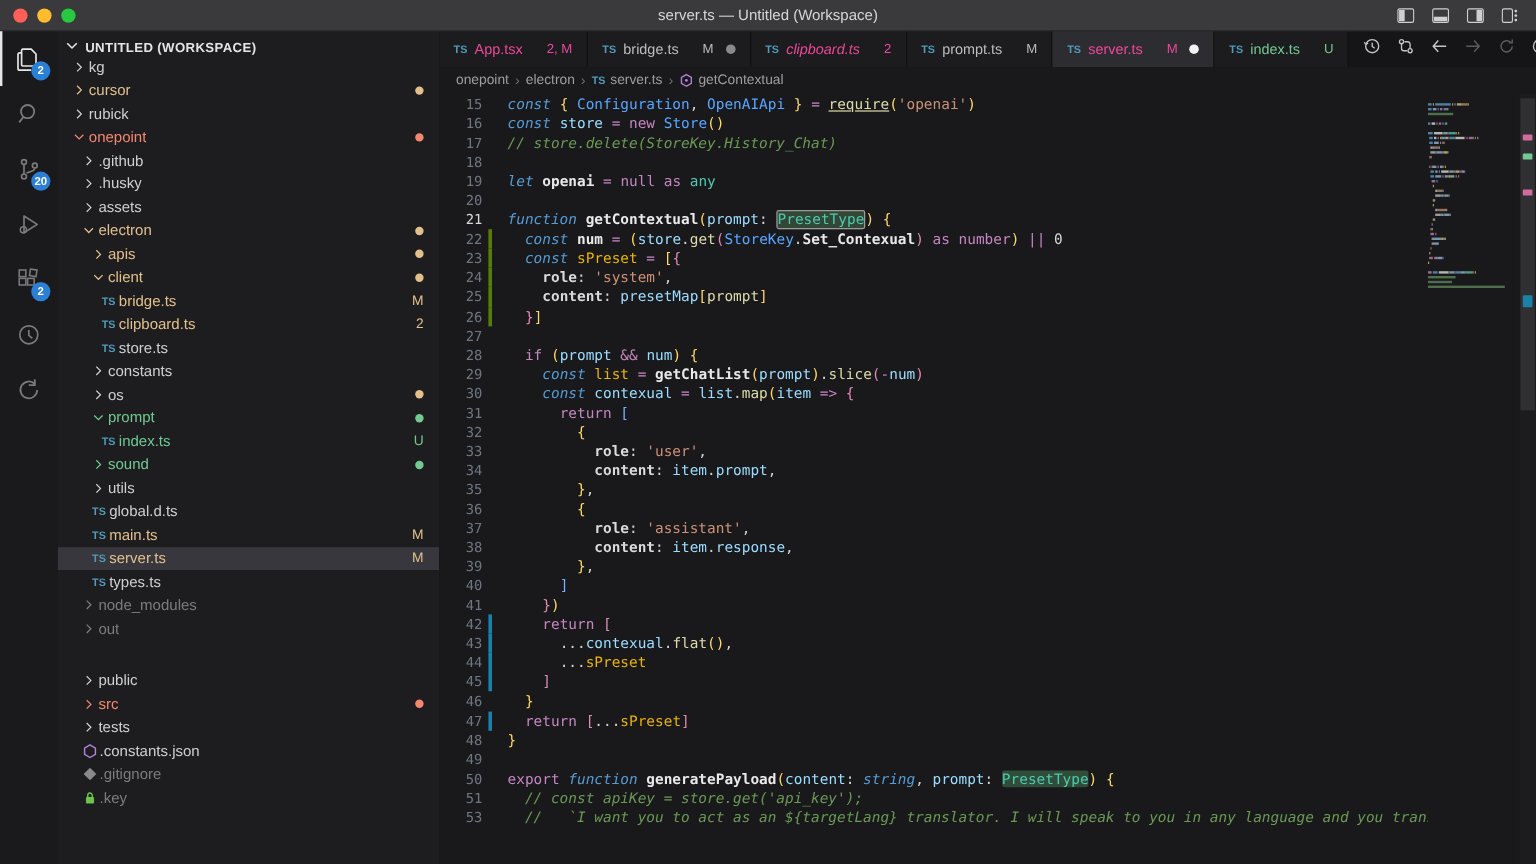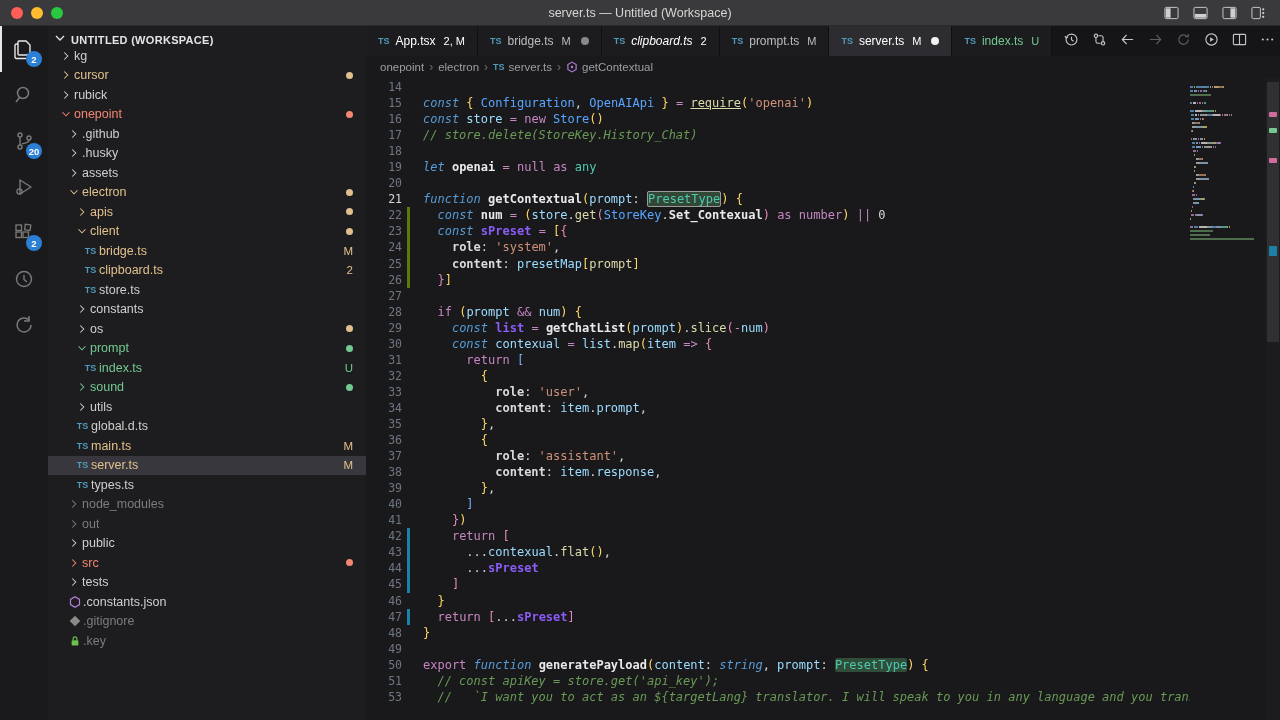--- a/index.html
+++ b/index.html
@@ -38,43 +38,43 @@
   .c-default{color:#cfcfcf}.c-mod{color:#e2c08d}.c-untracked{color:#73c991}.c-err{color:#f48771}.c-ignored{color:#7c7c7c}
   .dot{width:7px;height:7px;border-radius:50%;display:inline-block;}
   .dot.mod{background:#e2c08d}.dot.untracked{background:#73c991}.dot.err{background:#f48771}
   
   .editor-col{flex:1;display:flex;flex-direction:column;min-width:0;background:#19191c;}
   .tabbar{height:30px;background:#151517;display:flex;align-items:stretch;flex:none;}
   .tabs{display:flex;}
   .tab{display:flex;align-items:center;gap:6px;padding:0 12px;background:#1c1c1f;border-right:1px solid #101012;
     font-size:12px;color:#9d9d9d;white-space:nowrap;}
   .tab.active{background:#2d2d31;color:#e8e8e8;}
-  .tab .suffix{font-size:11px;margin-left:2px;}
+  .tab .suffix{font-size:11px;margin-left:14px;}
   .tab .tabdot{width:8px;height:8px;border-radius:50%;margin-left:4px;}
-  .t-mod{color:#ffffff}.t-untracked{color:#73c991}.t-default{color:#bdbdbd}
+  .t-mod{color:#ec4899}.t-untracked{color:#73c991}.t-default{color:#bdbdbd}
   .tab.italic .tlabel{font-style:italic}
   .ed-actions{margin-left:auto;display:flex;align-items:center;gap:13px;padding:0 12px;color:#c5c5c5;}
   .ed-actions .dis{color:#5b5b5e;}
   .breadcrumb{height:22px;display:flex;align-items:center;font-size:11.5px;color:#9e9e9e;padding-left:14px;gap:5px;flex:none;background:#19191c;}
   .breadcrumb .sep{color:#6e6e6e;font-size:12px;}
   .bc-item{display:flex;align-items:center;gap:4px;}
   
   .code-wrap{position:relative;flex:1;overflow:hidden;background:#19191c;}
   .code{position:absolute;left:0;top:1px;right:90px;bottom:0;overflow:hidden;
     font-family:"DejaVu Sans Mono",monospace;font-size:12px;line-height:16.05px;}
   .cl{display:flex;height:16.05px;white-space:pre;}
   .ln{width:36px;flex:none;text-align:right;color:#6e7681;font-size:11.5px;}
   .ln.cur{color:#d7d7d7;}
   .gut{width:3px;flex:none;margin-left:5px;}
   .gut.a{background:#587c0c}.gut.m{background:#1b81a8}
   .ct{margin-left:13px;}
   .tk-p{color:#d4d4d4}.tk-kw{color:#569cd6;font-style:italic}.tk-ctl{color:#c586c0}
   .tk-str{color:#ce9178}.tk-com{color:#6a9955;font-style:italic}
   .tk-fn{color:#dcdcaa}.tk-fnu{color:#dcdcaa;text-decoration:underline}
-  .tk-fnb{color:#e9e9e9;font-weight:700}.tk-var{color:#9cdcfe}.tk-varb{color:#8b5cf6;font-weight:700}
+  .tk-fnb{color:#e9e9e9;font-weight:700}.tk-var{color:#9cdcfe}.tk-varb{color:#eab308;font-weight:400}
   .tk-prop{color:#dadada;font-weight:700}.tk-cls{color:#58a6ff}.tk-type{color:#4ec9b0}.tk-num{color:#d7d7d7}
   .tk-bry{color:#ffd866}.tk-brp{color:#e08ab6}.tk-brb{color:#78aefc}
   .tk-hlb{color:#4ec9b0;background:rgba(90,140,95,.4);border:1px solid #9a9a9a;border-radius:2px;}
   .tk-hlg{color:#4ec9b0;background:rgba(70,130,85,.5);border-radius:2px;}
   
   .minimap{position:absolute;top:4px;right:14px;width:76px;bottom:0;overflow:hidden;}
   .mm-line{height:2px;margin-bottom:2px;display:flex;}
   .mm-line span{height:2px;display:block;}
   .scrollbar{position:absolute;top:0;right:0;width:14px;bottom:0;background:#1c1c1f;}
   .thumb{position:absolute;left:1px;right:1px;top:4px;height:260px;background:rgba(125,125,125,.22);}
@@ -412,21 +412,21 @@
           </div>
           <div class="row c-ignored" style="padding-left: 18px;">
             <span class="chev">
               <svg width="14" height="14" viewBox="0 0 16 16">
                 <path d="M6 4l4 4-4 4" fill="none" stroke="currentColor" stroke-width="1.2"></path>
               </svg>
             </span>
             <span class="lbl">out</span>
             <span class="right"></span>
           </div>
-          <div class="row c-default" style="padding-left: 18px;">
+          <div class="row c-default" style="padding-left: 18px; margin-top: 24px;">
             <span class="chev">
               <svg width="14" height="14" viewBox="0 0 16 16">
                 <path d="M6 4l4 4-4 4" fill="none" stroke="currentColor" stroke-width="1.2"></path>
               </svg>
             </span>
             <span class="lbl">public</span>
             <span class="right"></span>
           </div>
           <div class="row c-err" style="padding-left: 18px;">
             <span class="chev">
@@ -569,21 +569,20 @@
           <span class="bc-item">
             <svg width="12" height="12" viewBox="0 0 16 16">
               <path d="M8 1.5l5.5 3.2v6.6L8 14.5l-5.5-3.2V4.7z" fill="none" stroke="#b180d7" stroke-width="1.5"></path>
               <circle cx="8" cy="8" r="1.6" fill="#b180d7"></circle>
             </svg>
             <span>getContextual</span>
           </span>
         </div>
       <div class="code-wrap">
         <div class="code" id="code">
-            <div class="cl"><span class="ln">14</span><span class="gut"></span><span class="ct"></span></div>
             <div class="cl"><span class="ln">15</span><span class="gut"></span><span class="ct"><span class="tk-kw">const</span><span class="tk-p"> </span><span class="tk-bry">{</span><span class="tk-p"> </span><span class="tk-cls">Configuration</span><span class="tk-p">, </span><span class="tk-cls">OpenAIApi</span><span class="tk-p"> </span><span class="tk-bry">}</span><span class="tk-p"> </span><span class="tk-ctl">=</span><span class="tk-p"> </span><span class="tk-fnu">require</span><span class="tk-bry">(</span><span class="tk-str">'openai'</span><span class="tk-bry">)</span></span></div>
             <div class="cl"><span class="ln">16</span><span class="gut"></span><span class="ct"><span class="tk-kw">const</span><span class="tk-p"> </span><span class="tk-var">store</span><span class="tk-p"> </span><span class="tk-ctl">=</span><span class="tk-p"> </span><span class="tk-ctl">new</span><span class="tk-p"> </span><span class="tk-cls">Store</span><span class="tk-bry">()</span></span></div>
             <div class="cl"><span class="ln">17</span><span class="gut"></span><span class="ct"><span class="tk-com">// store.delete(StoreKey.History_Chat)</span></span></div>
             <div class="cl"><span class="ln">18</span><span class="gut"></span><span class="ct"></span></div>
             <div class="cl"><span class="ln">19</span><span class="gut"></span><span class="ct"><span class="tk-kw">let</span><span class="tk-p"> </span><span class="tk-fnb">openai</span><span class="tk-p"> </span><span class="tk-ctl">=</span><span class="tk-p"> </span><span class="tk-ctl">null</span><span class="tk-p"> </span><span class="tk-ctl">as</span><span class="tk-p"> </span><span class="tk-type">any</span></span></div>
             <div class="cl"><span class="ln">20</span><span class="gut"></span><span class="ct"></span></div>
             <div class="cl"><span class="ln cur">21</span><span class="gut"></span><span class="ct"><span class="tk-kw">function</span><span class="tk-p"> </span><span class="tk-fnb">getContextual</span><span class="tk-bry">(</span><span class="tk-var">prompt</span><span class="tk-p">: </span><span class="tk-hlb">PresetType</span><span class="tk-bry">)</span><span class="tk-p"> </span><span class="tk-bry">{</span></span></div>
             <div class="cl"><span class="ln">22</span><span class="gut a"></span><span class="ct"><span class="tk-p">  </span><span class="tk-kw">const</span><span class="tk-p"> </span><span class="tk-fnb">num</span><span class="tk-p"> </span><span class="tk-ctl">=</span><span class="tk-p"> </span><span class="tk-bry">(</span><span class="tk-var">store</span><span class="tk-p">.</span><span class="tk-fn">get</span><span class="tk-brp">(</span><span class="tk-cls">StoreKey</span><span class="tk-p">.</span><span class="tk-fnb">Set_Contexual</span><span class="tk-brp">)</span><span class="tk-p"> </span><span class="tk-ctl">as</span><span class="tk-p"> </span><span class="tk-ctl">number</span><span class="tk-bry">)</span><span class="tk-p"> </span><span class="tk-ctl">||</span><span class="tk-p"> </span><span class="tk-num">0</span></span></div>
             <div class="cl"><span class="ln">23</span><span class="gut a"></span><span class="ct"><span class="tk-p">  </span><span class="tk-kw">const</span><span class="tk-p"> </span><span class="tk-varb">sPreset</span><span class="tk-p"> </span><span class="tk-ctl">=</span><span class="tk-p"> </span><span class="tk-bry">[</span><span class="tk-brp">{</span></span></div>
             <div class="cl"><span class="ln">24</span><span class="gut a"></span><span class="ct"><span class="tk-p">    </span><span class="tk-prop">role</span><span class="tk-p">: </span><span class="tk-str">'system'</span><span class="tk-p">,</span></span></div>

